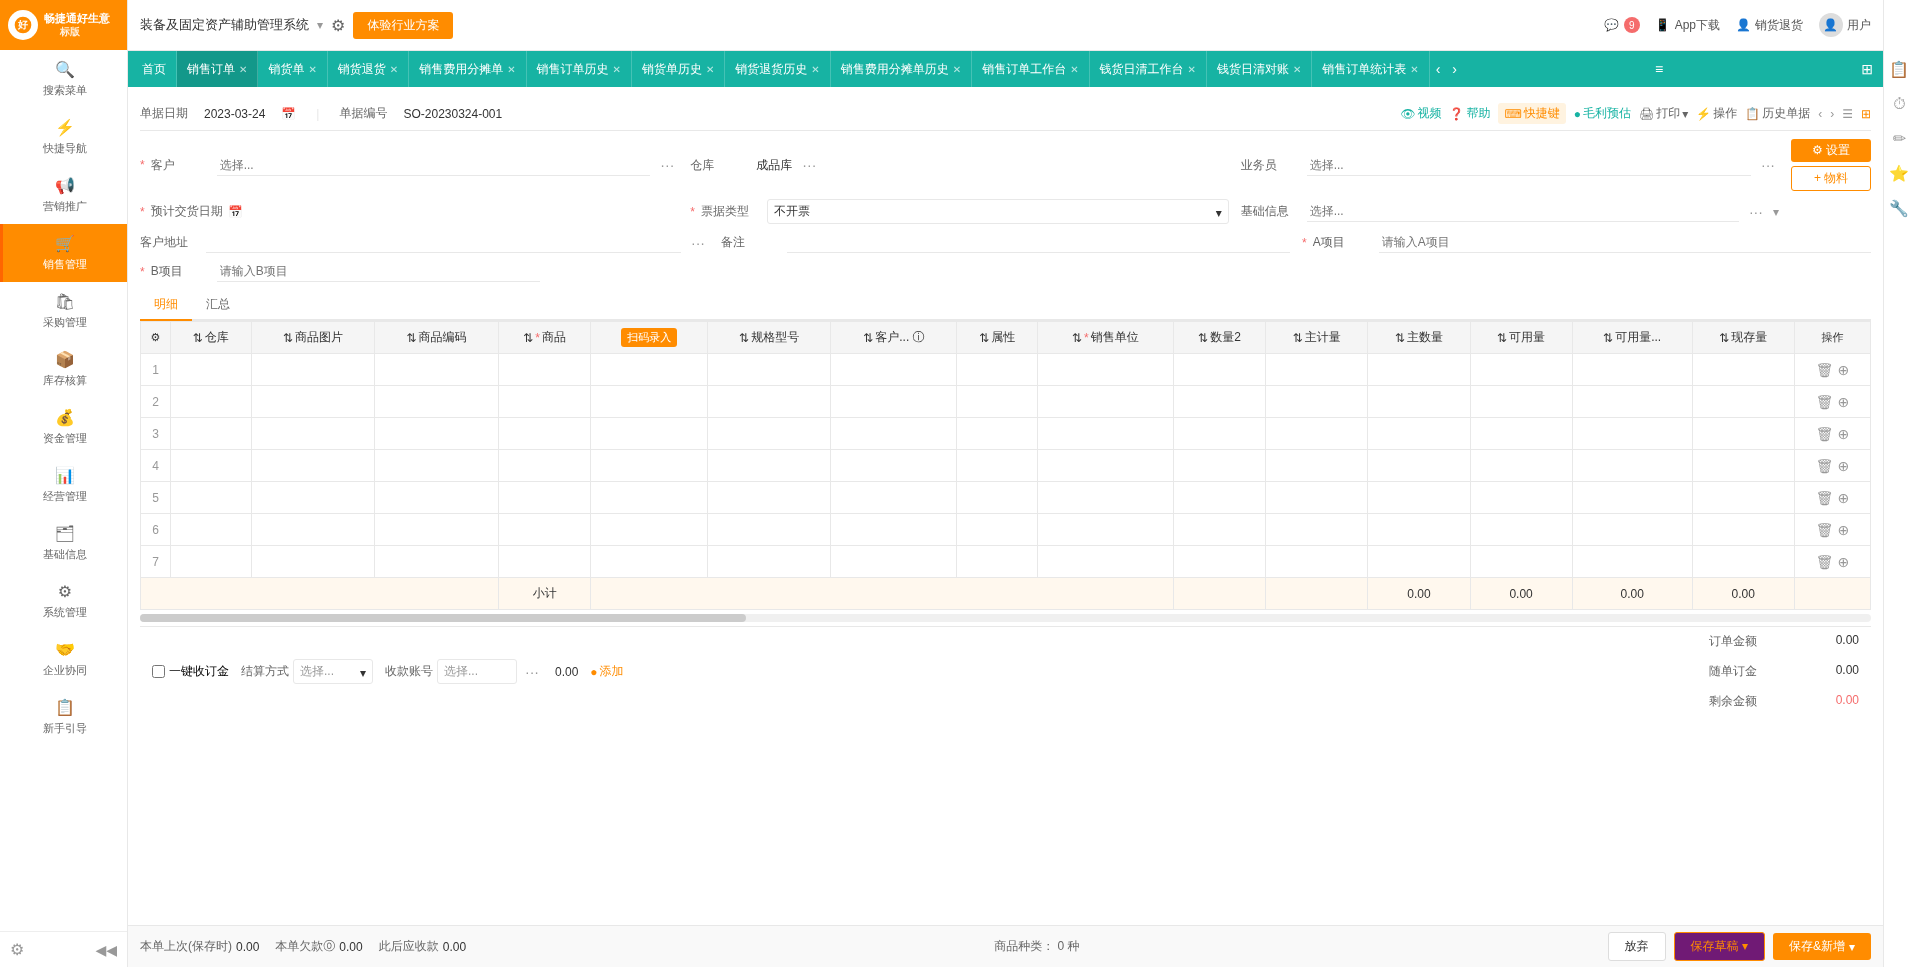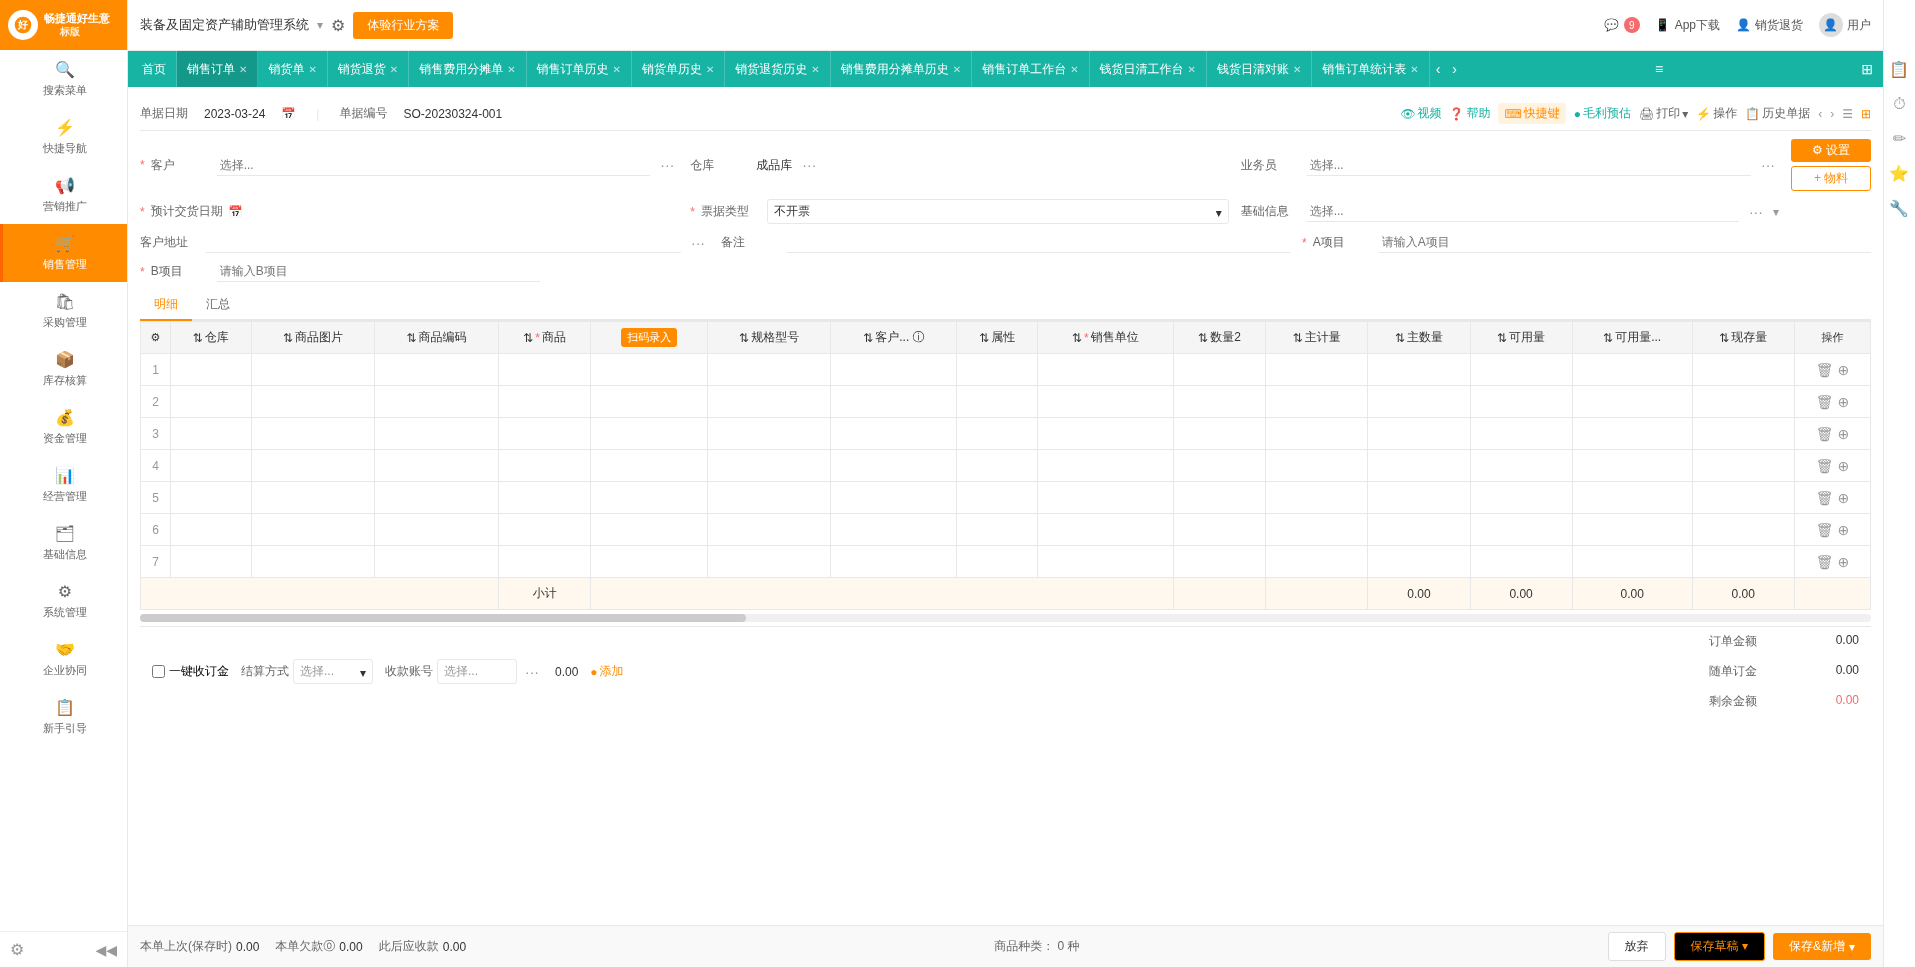--- a/index.html
+++ b/index.html
@@ -313,21 +313,21 @@
     .footer-right { margin-left: auto; display: flex; align-items: center; gap: 8px; }
     .discard-btn {
       background: white;
       border: 1px solid #ddd;
       padding: 5px 16px;
       border-radius: 3px;
       cursor: pointer;
       color: #333;
     }
     .save-draft-btn {
-      background: #000000;
+      background: #701a75;
       border: 1px solid #ff8c00;
       color: #ff8c00;
       padding: 5px 16px;
       border-radius: 3px;
       cursor: pointer;
     }
     .save-new-btn {
       background: #ff8c00;
       border: none;
       color: white;

